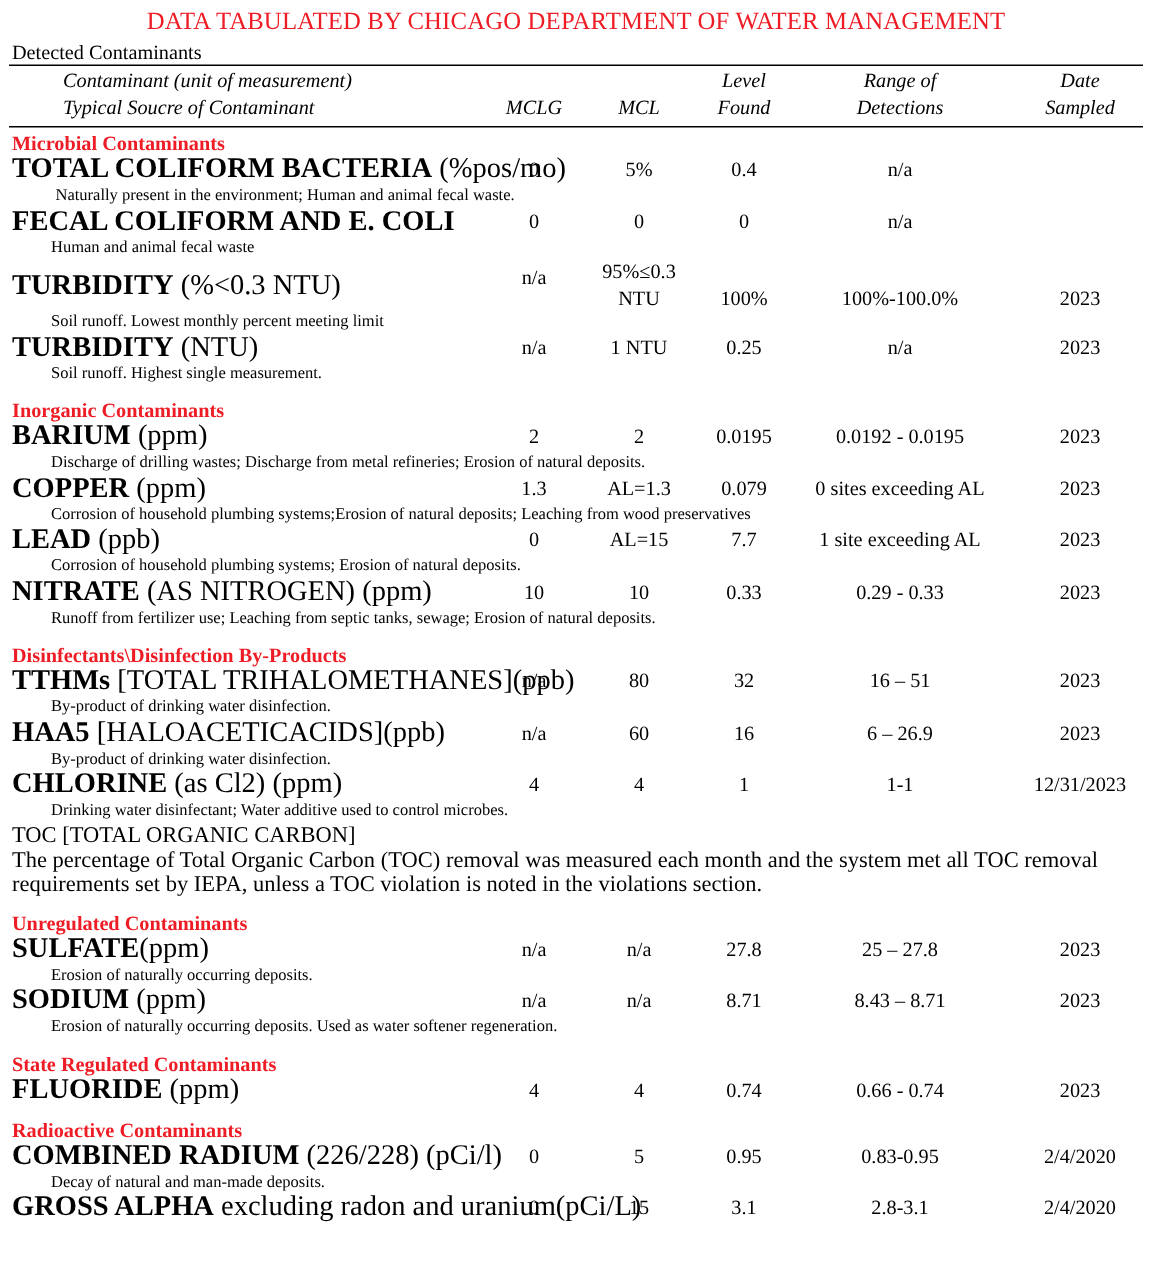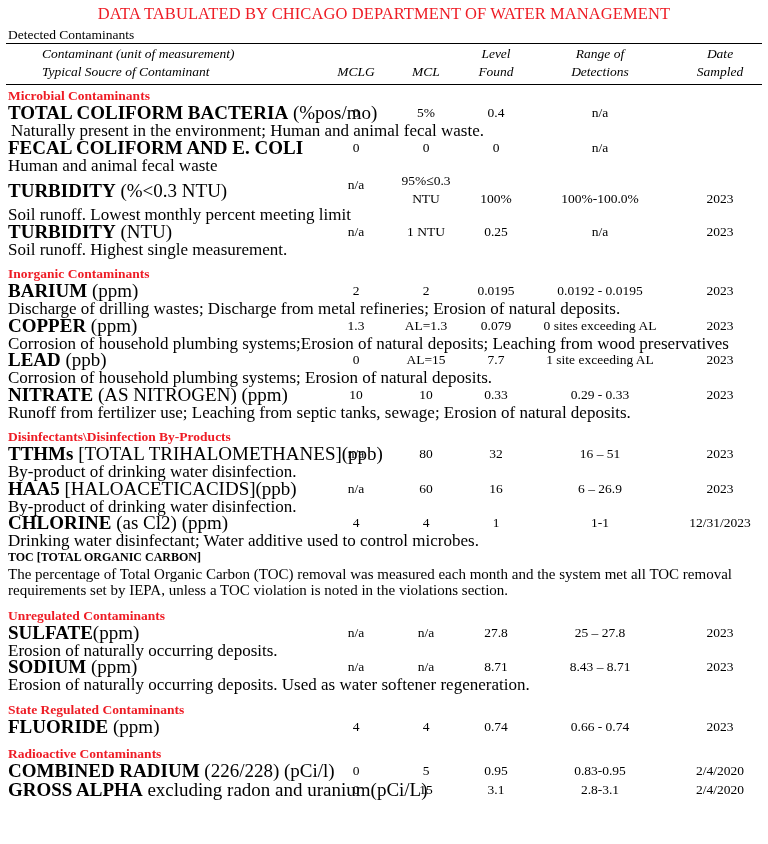--- a/index.html
+++ b/index.html
@@ -103,35 +103,36 @@
     padding-top: 2px;
   }
 
   
   .entry { position: relative; }
   .entry .line {
     position: relative;
     height: 19px;
   }
   .source {
-    font-size: 17px;
+    font-size: 11px;
     line-height: 15.5px;
     padding-left: 2px;
+    margin-left: 26px;
   }
   .source.indent { padding-left: 5px; }
 
   
   .c-mcl.two-line {
     line-height: 18px;
     top: -9px;
   }
   .nowrap { white-space: nowrap; }
   .toc-head {
-    font-weight: bold;
-    font-size: 12px;
+    font-weight: normal;
+    font-size: 15px;
     line-height: 17px;
     padding-left: 2px;
   }
   .toc-body {
     font-size: 15px;
     line-height: 16.5px;
     padding-left: 2px;
     max-width: 748px;
   }
   .spacer-6 { height: 6px; }
@@ -336,20 +337,21 @@
       <div class="section-head">Radioactive Contaminants</div>
       <div class="entry">
         <div class="line">
           <span class="cname"><b>COMBINED RADIUM</b> (226/228)  (pCi/l)</span>
           <span class="col c-mclg">0</span>
           <span class="col c-mcl">5</span>
           <span class="col c-level">0.95</span>
           <span class="col c-range">0.83-0.95</span>
           <span class="col c-date">2/4/2020</span>
         </div>
+        <div class="source">Decay of natural and man-made deposits.</div>
       </div>
       <div class="entry">
         <div class="line">
           <span class="cname"><b>GROSS ALPHA</b> excluding radon and uranium(pCi/L)</span>
           <span class="col c-mclg">0</span>
           <span class="col c-mcl">15</span>
           <span class="col c-level">3.1</span>
           <span class="col c-range">2.8-3.1</span>
           <span class="col c-date">2/4/2020</span>
         </div>

